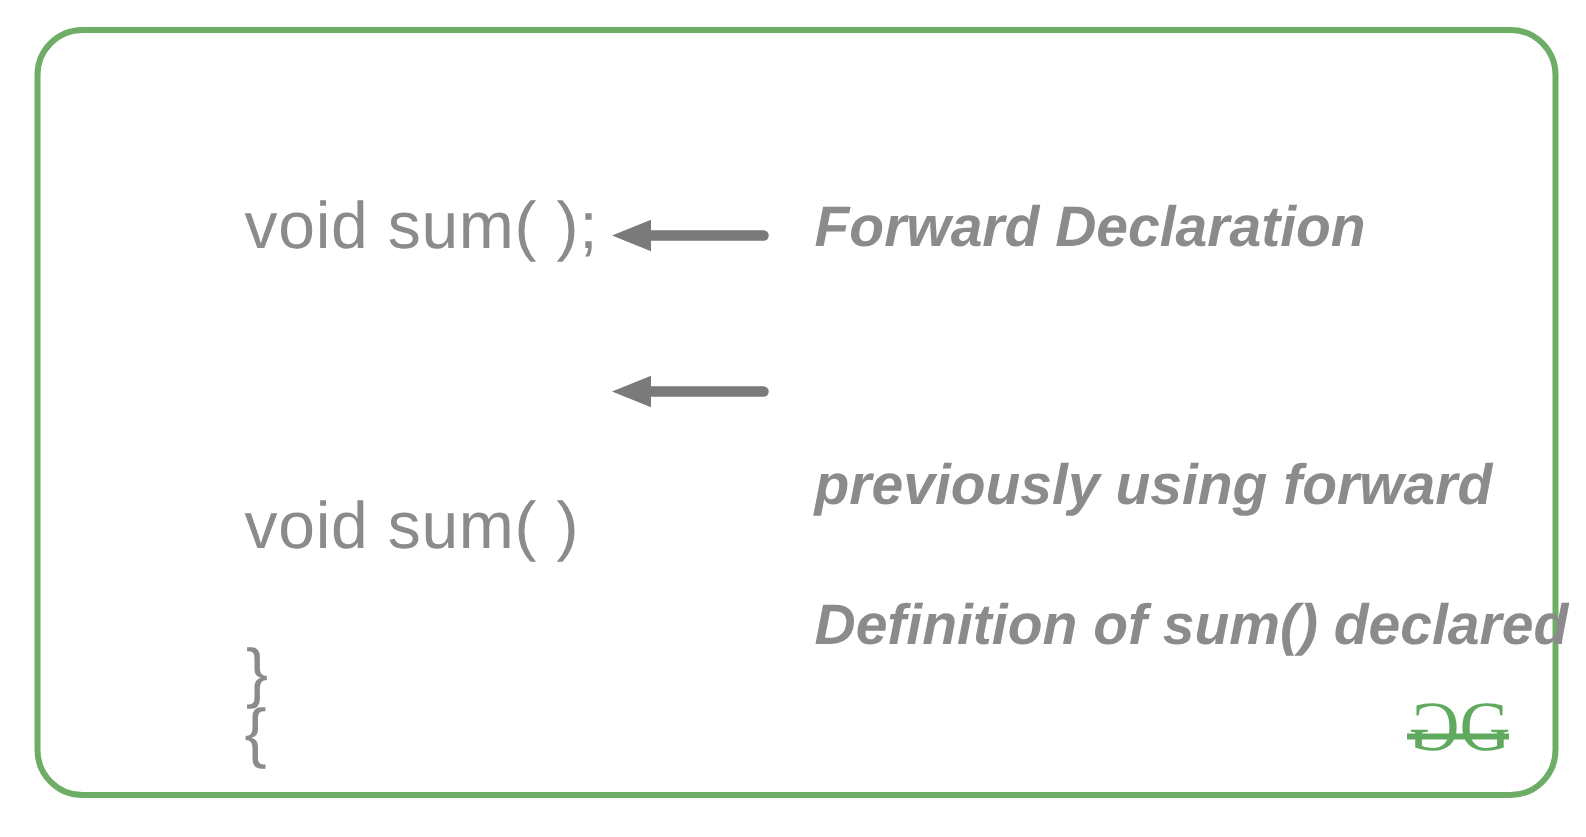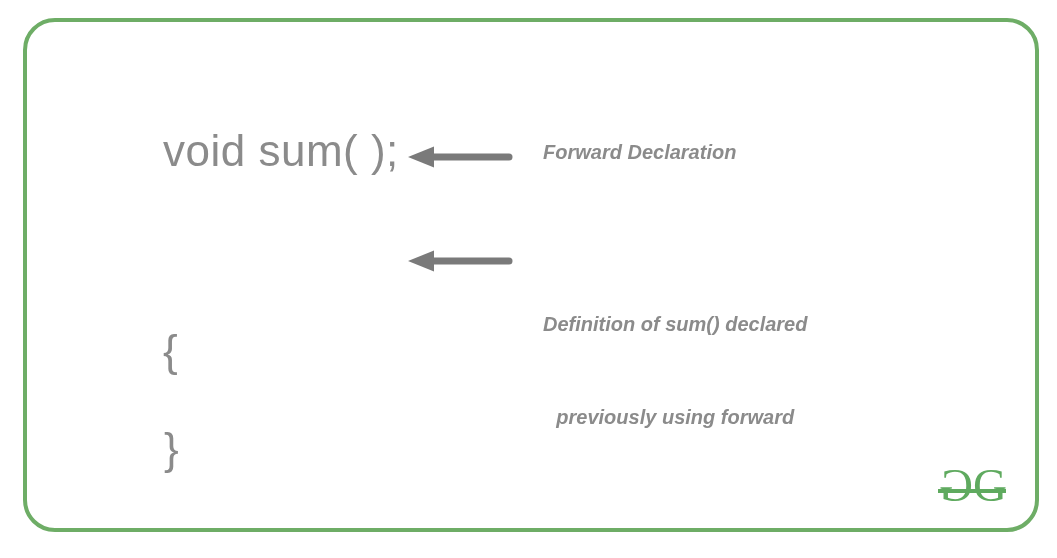--- a/index.html
+++ b/index.html
@@ -42,26 +42,25 @@
   .arrow {
     position: absolute;
     width: 108px;
     height: 24px;
   }
   .arrow-1 { left: 406px; top: 145px; }
   .arrow-2 { left: 406px; top: 249px; }
   .label {
     position: absolute;
     color: var(--code-gray);
-    font-size: 20px;
+    font-size: 38px;
     line-height: 31px;
     font-weight: bold;
     font-style: italic;
     white-space: pre;
-    text-align: center;
   }
   .label-1 { left: 543px; top: 137px; }
   .label-2 { left: 543px; top: 247px; }
   .logo {
     position: absolute;
     left: 941px;
     top: 462px;
     color: var(--logo-green);
     font-family: "Liberation Serif", serif;
     font-size: 47px;
@@ -94,31 +93,32 @@
   <div class="code code-decl">void sum( );</div>
 
   <svg class="arrow arrow-1" viewBox="0 0 108 24" aria-hidden="true">
     <line x1="103" y1="12" x2="26" y2="12" stroke="#7a7a7a" stroke-width="7" stroke-linecap="round"></line>
     <polygon points="2,12 28,1.5 28,22.5" fill="#7a7a7a"></polygon>
   </svg>
 
   <div class="label label-1">Forward Declaration</div>
 
   <div class="code code-def">
+    <div>void sum( )</div>
     <div>{</div>
   </div>
 
   <svg class="arrow arrow-2" viewBox="0 0 108 24" aria-hidden="true">
     <line x1="103" y1="12" x2="26" y2="12" stroke="#7a7a7a" stroke-width="7" stroke-linecap="round"></line>
     <polygon points="2,12 28,1.5 28,22.5" fill="#7a7a7a"></polygon>
   </svg>
 
   <div class="label label-2">
+    <div>previously using forward</div>
     <div>Definition of sum() declared</div>
-    <div>previously using forward</div>
   </div>
 
 
   <div class="code code-close">}</div>
 
   <div class="logo">
     <span class="g-mirrored">G</span><span class="g-normal">G</span>
     <span class="logo-bar"></span>
   </div>
 

